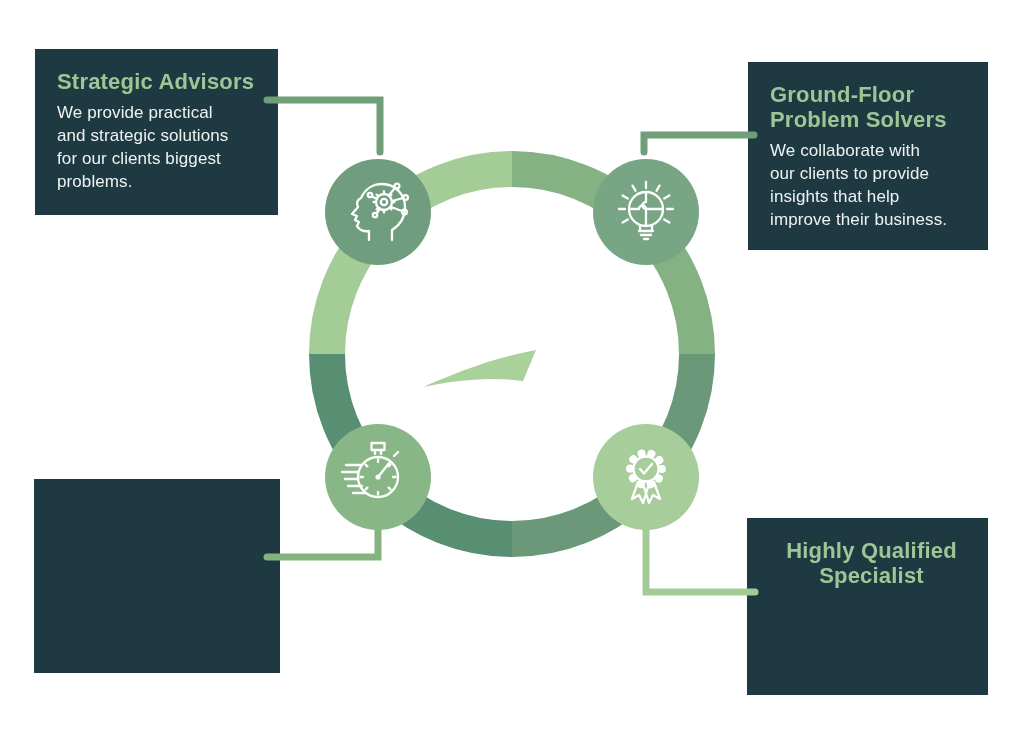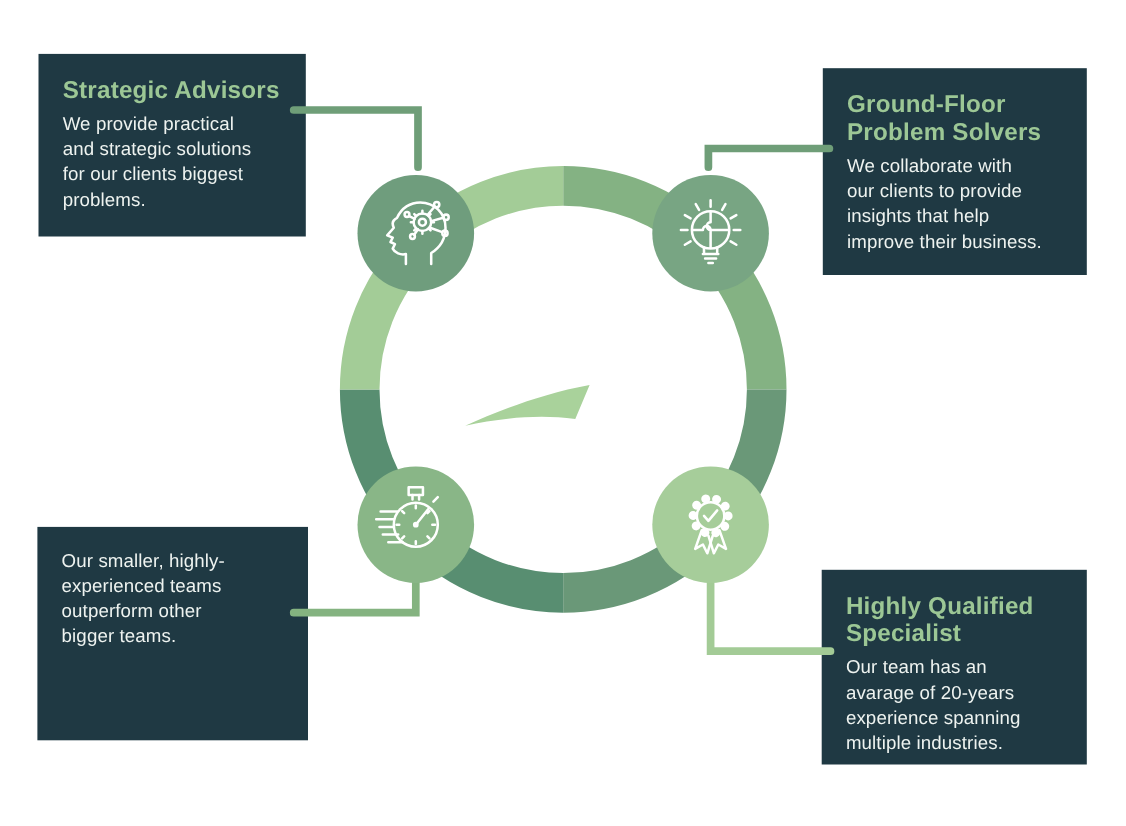--- a/index.html
+++ b/index.html
@@ -19,21 +19,21 @@
     white-space:pre-line;margin:0 0 8px 0;letter-spacing:.2px;
   }
   .card .body{
     color:var(--body_text,#eef3f0);
     font-size:17px;font-weight:400;line-height:1.35;
     white-space:pre-line;margin:0;letter-spacing:.1px;
   }
   #card-tl{left:35px;top:49px;width:243px;height:166px;}
   #card-tr{left:748px;top:62px;width:240px;height:188px;}
   #card-bl{left:34px;top:479px;width:246px;height:194px;}
-  #card-br{left:747px;top:518px;width:241px;height:177px;}
+  #card-br{left:747px;top:518px;width:241px;height:177px;text-align:center;}
 
   #logo{
     position:absolute;left:512px;top:272px;transform:translateX(-50%);
     z-index:2;color:var(--logo_navy,#213c47);
     font-family:"Liberation Serif",serif;font-weight:700;
     font-size:132px;line-height:1;letter-spacing:-3px;
   }
   #overlay{position:absolute;left:0;top:0;z-index:5;pointer-events:none;}
 
   .arc{fill:none;stroke-width:36;}
@@ -71,33 +71,25 @@
   <div class="card" id="card-tr">
     <div class="title">Ground-Floor
 Problem Solvers</div>
     <div class="body">We collaborate with
 our clients to provide
 insights that help
 improve their business.</div>
   </div>
 
   <div class="card" id="card-bl">
-    <div class="body">Our smaller, highly-
-experienced teams
-outperform other
-bigger teams.</div>
   </div>
 
   <div class="card" id="card-br">
     <div class="title">Highly Qualified
 Specialist</div>
-    <div class="body">Our team has an
-avarage of 20-years
-experience spanning
-multiple industries.</div>
   </div>
 
 
   <svg id="overlay" width="1024" height="751" viewBox="0 0 1024 751">
 
     <g>
       <path class="arc arc-tr" d="M512,169 A185,185 0 0 1 697,354"></path>
       <path class="arc arc-br" d="M697,354 A185,185 0 0 1 512,539"></path>
       <path class="arc arc-bl" d="M512,539 A185,185 0 0 1 327,354"></path>
       <path class="arc arc-tl" d="M327,354 A185,185 0 0 1 512,169"></path>

